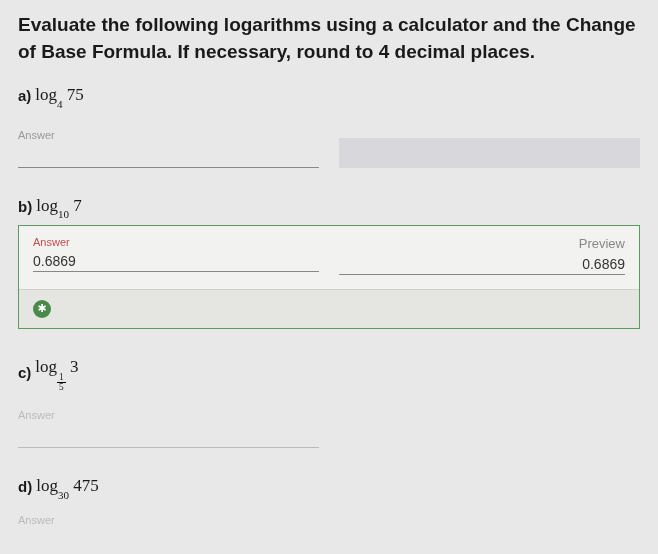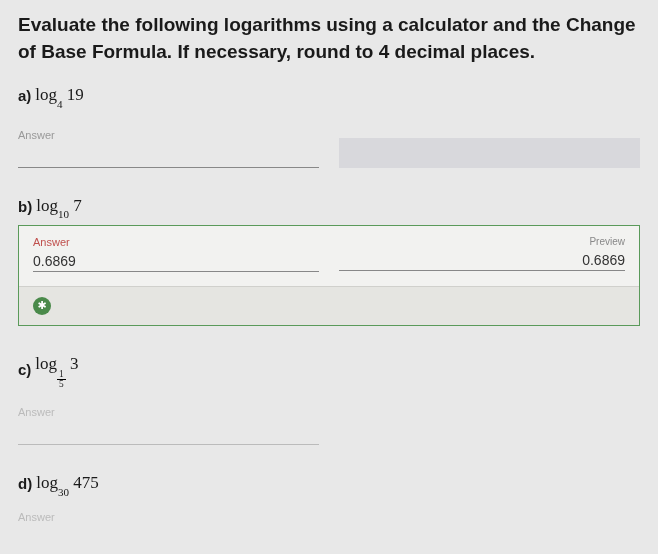--- a/index.html
+++ b/index.html
@@ -87,21 +87,21 @@
       width: 100%;
       border: none;
       border-bottom: 1px solid #888;
       background: transparent;
       font-size: 14px;
       padding: 2px 0;
       color: #333;
       outline: none;
     }
     .fb-preview-col { flex: 1; text-align: right; }
-    .fb-preview-label { font-size: 10px; color: #888; margin-bottom: 3px; }
+    .fb-preview-label { font-size: 13px; color: #888; margin-bottom: 3px; }
     .fb-preview-value {
       font-size: 14px;
       color: #333;
       border-bottom: 1px solid #888;
       padding: 2px 0;
       text-align: right;
     }
     .feedback-msg {
       background: #e5e5e1;
       padding: 10px 14px;
@@ -127,21 +127,21 @@
     .faded .answer-input { border-bottom-color: #bbb; }
   </style>
 </head>
 <body>
 
 <div class="instructions">Evaluate the following logarithms using a calculator and the Change of Base Formula. If necessary, round to 4 decimal places.</div>
 
 <div class="question">
   <div class="q-label">
     <span class="letter">a)</span>
-    <span class="log-expr">log<span class="log-sub">4</span> <span>19</span></span>
+    <span class="log-expr">log<span class="log-sub">4</span> <span>75</span></span>
   </div>
   <div class="answer-row">
     <div class="answer-col">
       <div class="answer-label">Answer</div>
       <input class="answer-input" value="" style="">
     </div>
     <div class="preview-col">
       <div class="preview-box-empty"></div>
     </div>
   </div>

